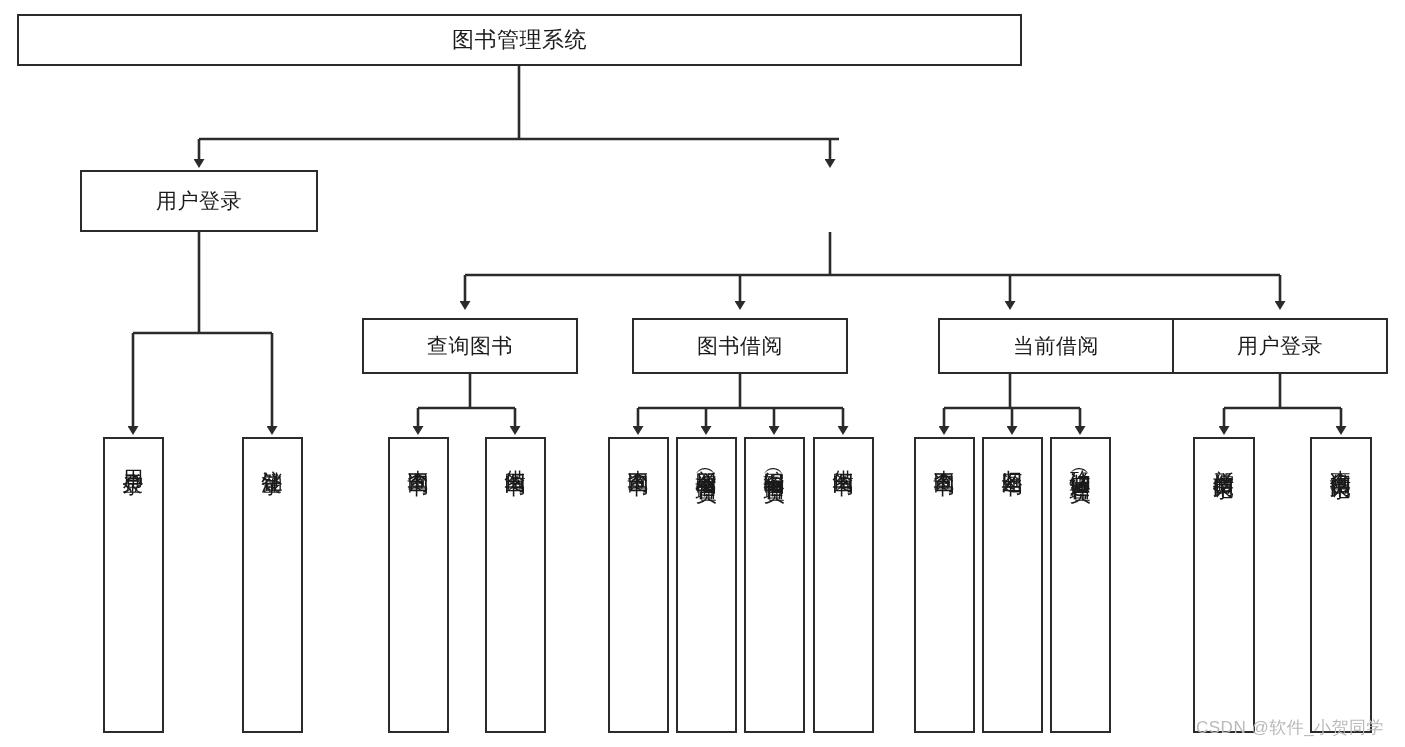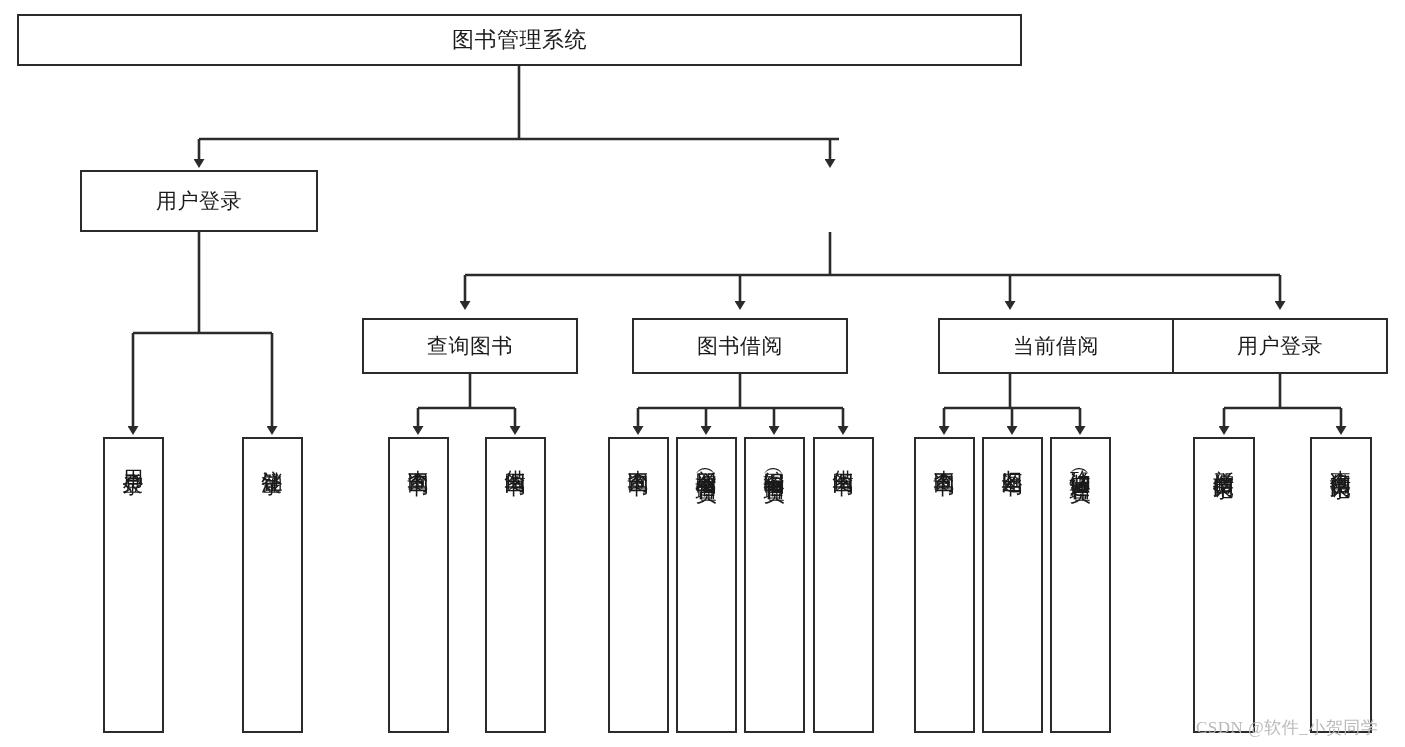--- a/index.html
+++ b/index.html
@@ -58,21 +58,20 @@
     letter-spacing: 2px;
     line-height: 1;
   }
   .watermark {
     position: absolute;
     color: #b9b9b9;
     font-size: 17px;
     letter-spacing: 0.5px;
     white-space: nowrap;
     user-select: none;
-    font-family: Liberation Serif, serif;
   }
 </style>
 </head>
 <body>
 
 <div id="canvas">
 
   <svg id="svg-layer" viewBox="0 0 1405 747" xmlns="http://www.w3.org/2000/svg">
     <defs>
       <marker id="arrow" markerWidth="9" markerHeight="11" refX="1" refY="5.5" orient="auto" markerUnits="userSpaceOnUse">

